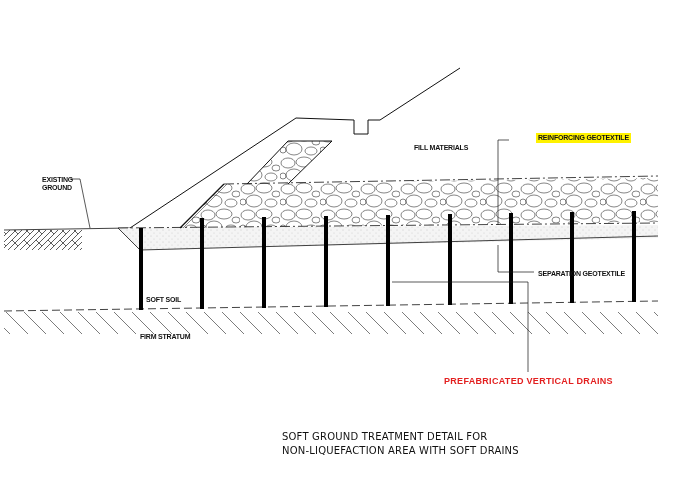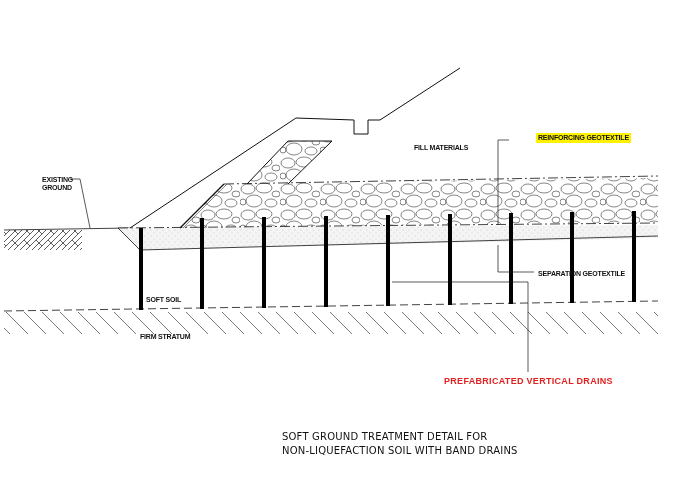--- a/index.html
+++ b/index.html
@@ -85,13 +85,13 @@
 <div class="lbl" style="left:42px;top:176px;">EXISTING</div>
 <div class="lbl" style="left:42px;top:184px;">GROUND</div>
 <div class="lbl" style="left:414px;top:144px;">FILL MATERIALS</div>
 <div class="lbl hl" style="left:536px;top:133px;">REINFORCING GEOTEXTILE</div>
 <div class="lbl" style="left:538px;top:270px;">SEPARATION GEOTEXTILE</div>
 <div class="lbl" style="left:146px;top:296px;">SOFT SOIL</div>
 <div class="lbl" style="left:140px;top:333px;">FIRM STRATUM</div>
 <div class="lbl red" style="left:444px;top:377px;">PREFABRICATED VERTICAL DRAINS</div>
 
 <div class="title" style="left:282px;top:430px;">SOFT GROUND TREATMENT DETAIL FOR</div>
-<div class="title" style="left:282px;top:444px;">NON-LIQUEFACTION SOIL WITH BAND DRAINS</div>
+<div class="title" style="left:282px;top:444px;">NON-LIQUEFACTION AREA WITH SOFT DRAINS</div>
 
 </body></html>

